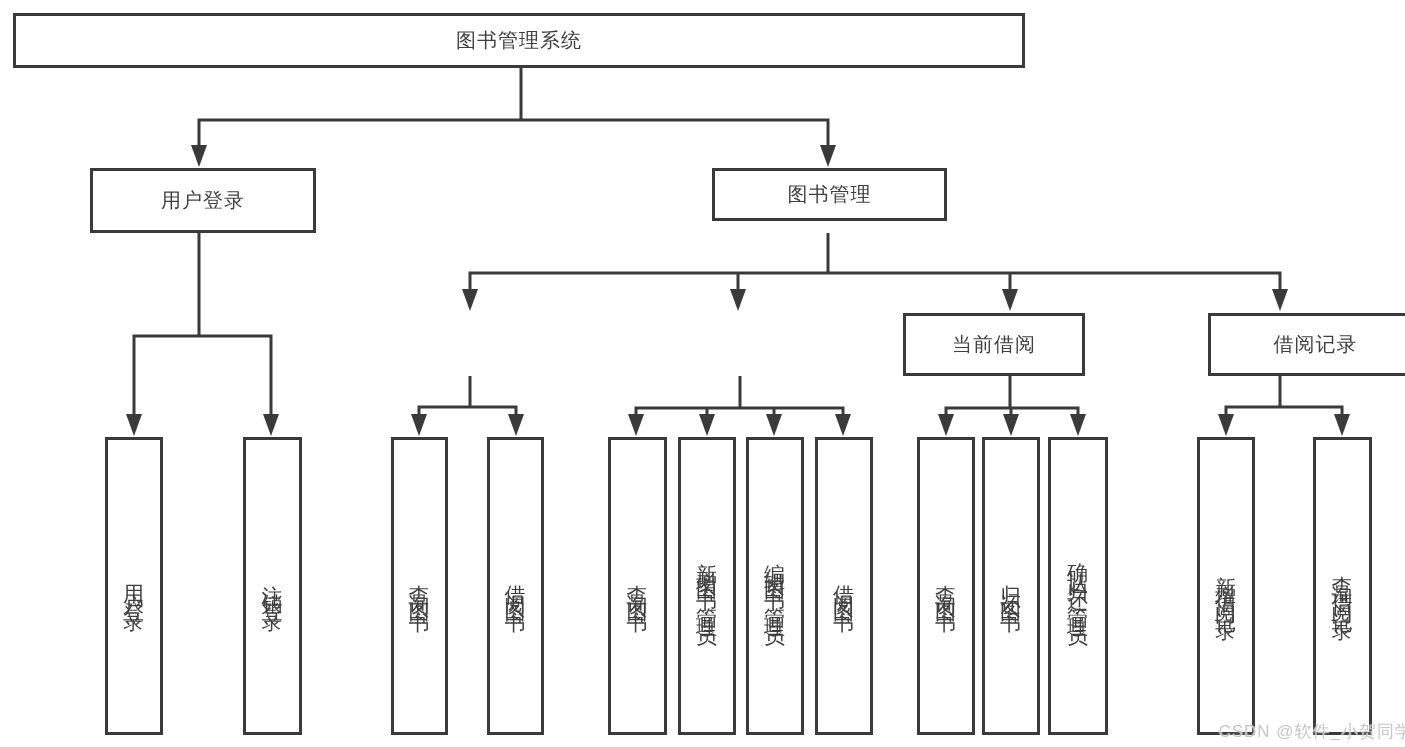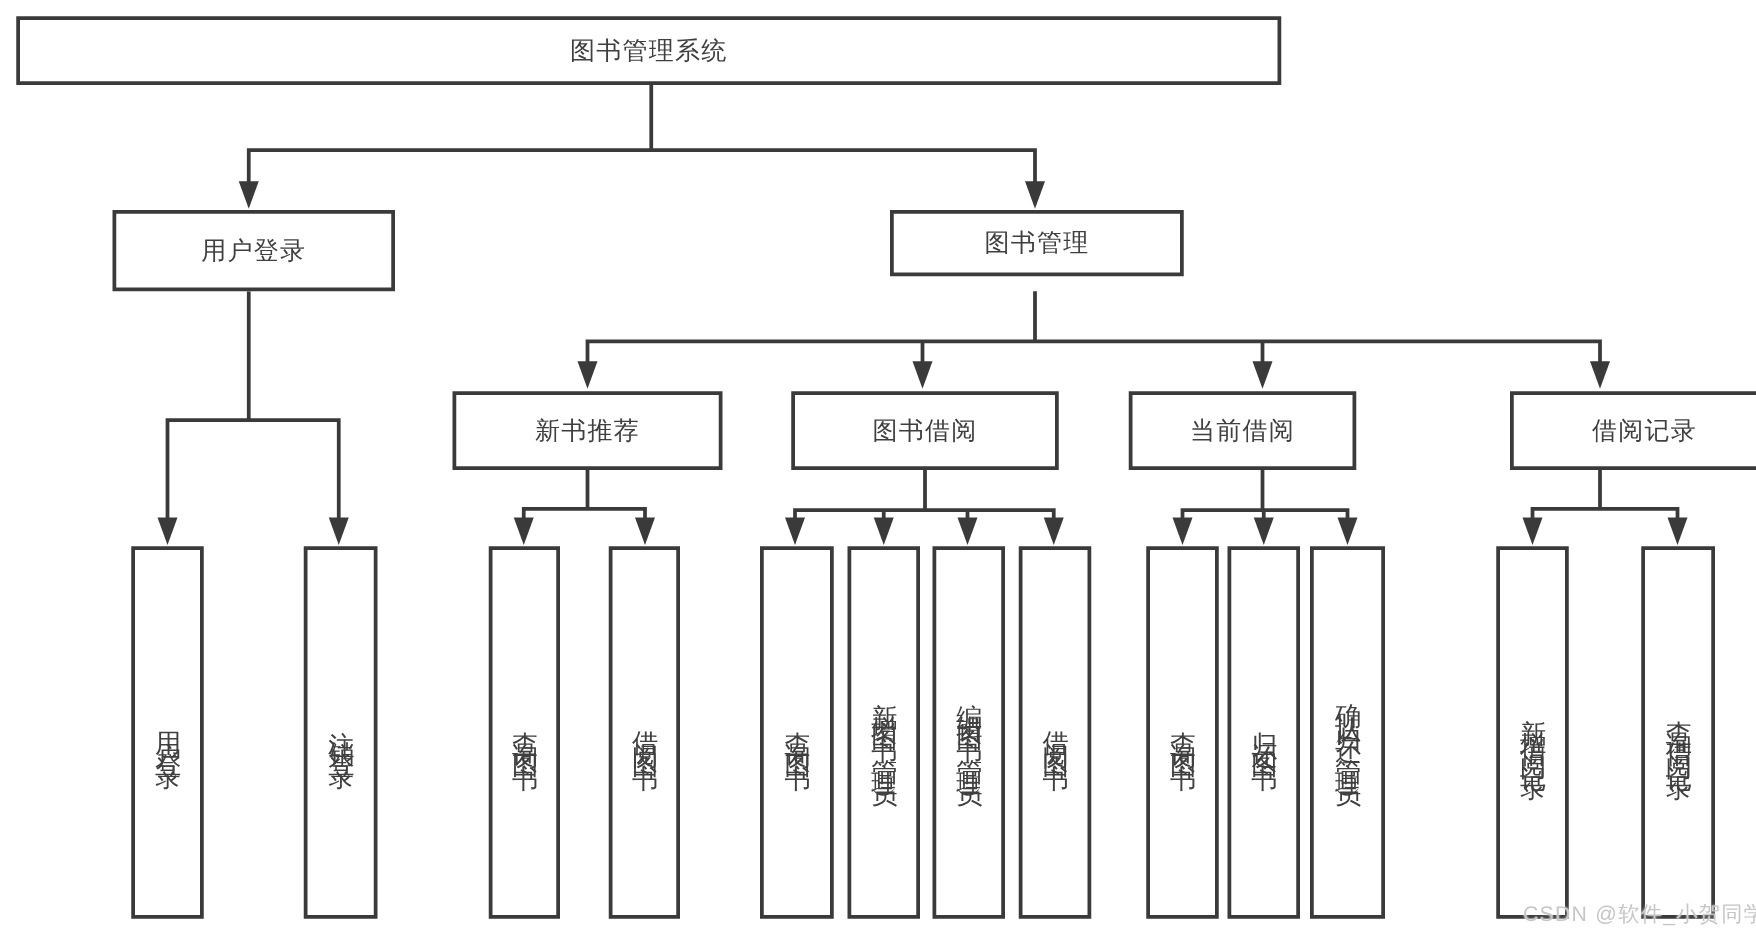--- a/index.html
+++ b/index.html
@@ -99,26 +99,20 @@
     <span>图书管理系统</span>
   </div>
 
   <div class="node h" style="left:90px;top:168px;width:226px;height:65px">
     <span>用户登录</span>
   </div>
   <div class="node h" style="left:712px;top:168px;width:235px;height:53px">
     <span>图书管理</span>
   </div>
 
-  <div class="node h" style="left:362px;top:313px;width:216px;height:63px">
-    <span>新书推荐</span>
-  </div>
-  <div class="node h" style="left:633px;top:313px;width:214px;height:63px">
-    <span>图书借阅</span>
-  </div>
   <div class="node h" style="left:903px;top:313px;width:182px;height:63px">
     <span>当前借阅</span>
   </div>
   <div class="node h" style="left:1208px;top:313px;width:215px;height:63px">
     <span>借阅记录</span>
   </div>
 
   <div class="node v" style="left:105px;top:437px;width:58px;height:298px">
     <span>用户登录</span>
   </div>

